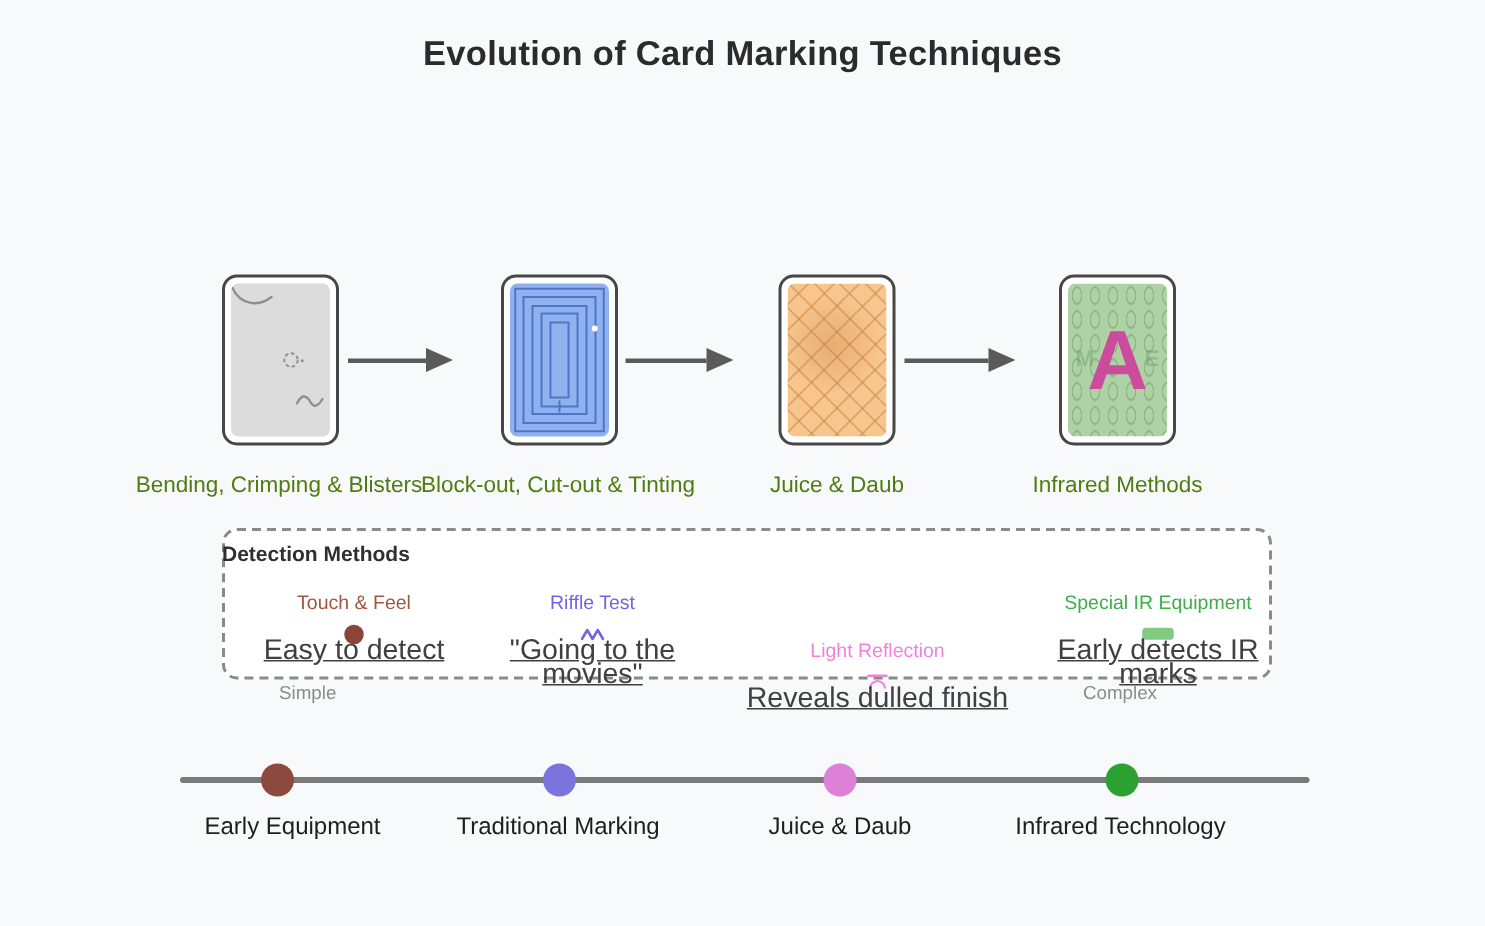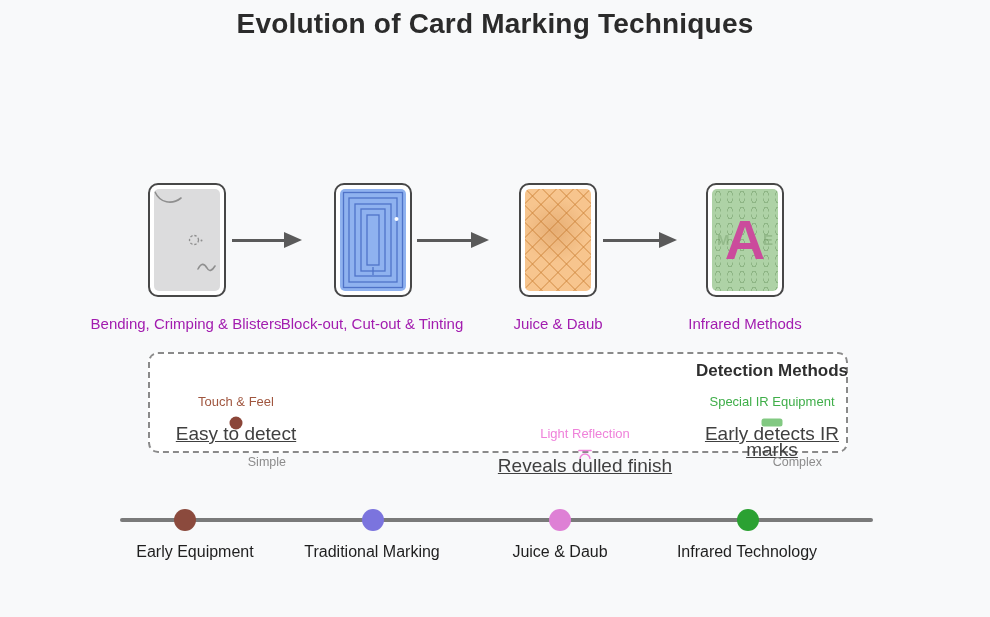--- a/index.html
+++ b/index.html
@@ -3,22 +3,22 @@
 <meta charset="utf-8">
 <style>
   html,body{margin:0;padding:0;background:#f8f9fa;}
   .stage{
     position:relative;width:990px;height:617px;overflow:hidden;
     background:#f8f9fa;font-family:"Liberation Sans",sans-serif;
     -webkit-font-smoothing:antialiased;
   }
   .abs{position:absolute;}
   .page-title{
-    top:8px;left:0;width:990px;text-align:center;
-    font-size:28px;font-weight:bold;color:#2b2b2b;letter-spacing:.2px;
+    top:22px;left:0;width:990px;text-align:center;
+    font-size:23px;font-weight:bold;color:#2b2b2b;letter-spacing:.2px;
   }
   
   .card{
     width:78px;height:114px;top:183px;box-sizing:border-box;
     background:#fff;border:2px solid #474747;border-radius:10px;
   }
   .card-face{position:absolute;left:4px;top:4px;right:4px;bottom:4px;border-radius:5px;overflow:hidden;}
   .card-face svg{position:absolute;left:0;top:0;}
   .face-juice{
     background-image:
@@ -31,36 +31,36 @@
       radial-gradient(3.5px 6.5px at 50% 50%, rgba(0,0,0,0) 72%, rgba(110,152,100,.5) 78%, rgba(110,152,100,.5) 96%, rgba(0,0,0,0) 100%);
     background-size:12px 16px;
   }
   .ir-letter{
     position:absolute;left:0;top:0;width:100%;height:100%;
     display:flex;align-items:center;justify-content:center;
     font-size:56px;font-weight:800;line-height:1;
   }
   .watermark{position:absolute;top:50%;transform:translateY(-54%);font-size:15px;font-weight:bold;color:#6e9864;opacity:.4;}
   .wm-left{left:5px;} .wm-right{right:5px;}
-  .card-label{top:315px;width:220px;text-align:center;font-size:15px;color:#a21caf;}
+  .card-label{top:315px;width:220px;text-align:center;font-size:15px;color:#4d7c0f;}
   
   .arrow{top:232px;height:16px;display:flex;align-items:center;}
   .arrow-line{height:3px;flex:1;}
   .arrow-head{width:0;height:0;border-top:8px solid transparent;border-bottom:8px solid transparent;border-left:18px solid #5a5a5a;}
   
   .detect-box{
     left:148px;top:352px;width:700px;height:101px;box-sizing:border-box;
     border:2px dashed #8a8a8a;border-radius:10px;background:#fff;
   }
-  .detect-title{top:361px;left:148px;width:700px;text-align:right;font-size:17px;font-weight:bold;color:#2f2f2f;}
+  .detect-title{top:361px;left:148px;width:700px;text-align:left;font-size:14px;font-weight:bold;color:#2f2f2f;}
   .method{top:393px;width:180px;text-align:center;}
   .method-name{font-size:13px;line-height:18px;}
   .method-icon{height:13px;margin:5px 0 -3px;display:flex;align-items:center;justify-content:center;}
   .method-desc{font-size:19px;color:#404040;line-height:16px;text-decoration:underline;}
-  .scale-label{top:455px;width:100px;text-align:right;font-size:12.5px;color:#8c8c8c;}
+  .scale-label{top:455px;width:100px;text-align:left;font-size:12.5px;color:#8c8c8c;}
   
   .tl-line{top:518px;height:4px;border-radius:2px;}
   .tl-dot{top:509px;width:22px;height:22px;border-radius:50%;}
   .tl-label{top:543px;width:220px;text-align:center;font-size:16px;color:#1e1e1e;}
 </style>
 </head>
 <body>
 
 <div class="stage">
 
@@ -129,20 +129,29 @@
   <div class="abs method" style="left:146px">
     <div class="method-name" style="color: rgb(160, 86, 63);">Touch &amp; Feel</div>
     <div class="method-icon" style="color: rgb(139, 69, 56);">
       <svg width="14" height="14" viewBox="0 0 14 14">
           <circle cx="7" cy="7" r="6.5" fill="currentColor"></circle>
         </svg>
     </div>
     <div class="method-desc">Easy to detect</div>
   </div>
 
+  <div class="abs method" style="left:305px">
+    <div class="method-name" style="color: rgb(111, 102, 228);">Riffle Test</div>
+    <div class="method-icon" style="color: rgb(111, 102, 228);">
+      <svg width="16" height="10" viewBox="0 0 16 10">
+        <polyline points="1,8 4.5,2 8,8 11.5,2 15,8" fill="none" stroke="currentColor" stroke-width="1.7" stroke-linecap="round" stroke-linejoin="round"></polyline>
+      </svg>
+    </div>
+    <div class="method-desc">"Going to the movies"</div>
+  </div>
 
   <div class="abs method" style="left:495px">
     <div class="method-name" style="color: rgb(239, 130, 218); margin-top: 32px;">Light Reflection</div>
     <div class="method-icon" style="color: rgb(239, 130, 218);">
       <svg width="18" height="11" viewBox="0 0 18 11">
         <line x1="3" y1="1.5" x2="15" y2="1.5" stroke="currentColor" stroke-width="1.7" stroke-linecap="round"></line>
         <path d="M4,10 a5,5 0 0 1 10,0" fill="none" stroke="currentColor" stroke-width="1.4"></path>
       </svg>
     </div>
     <div class="method-desc">Reveals dulled finish</div>

